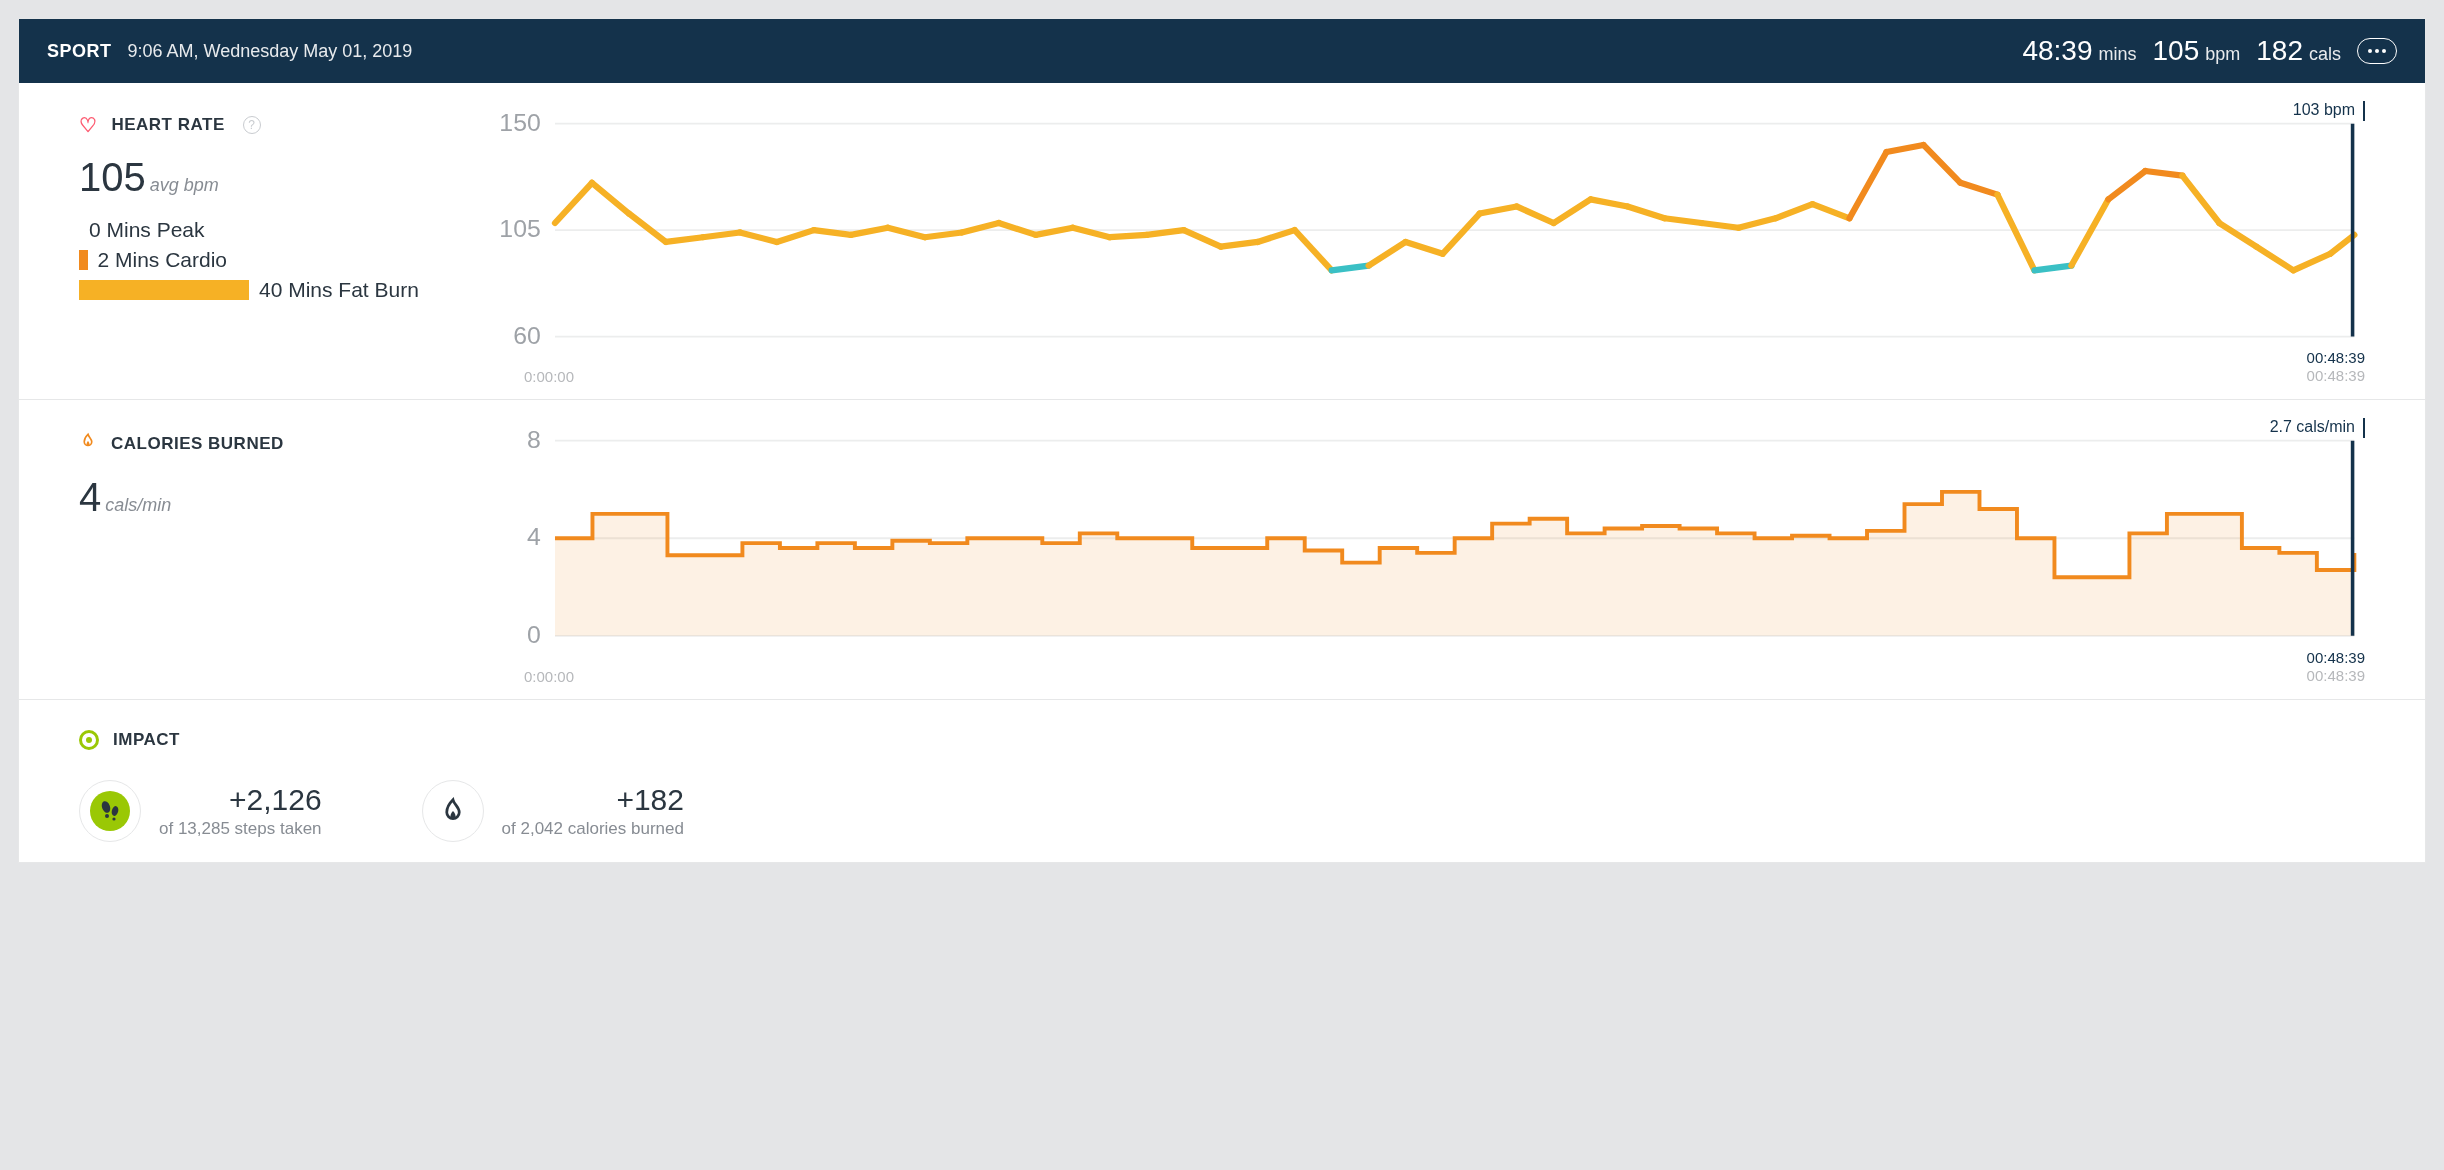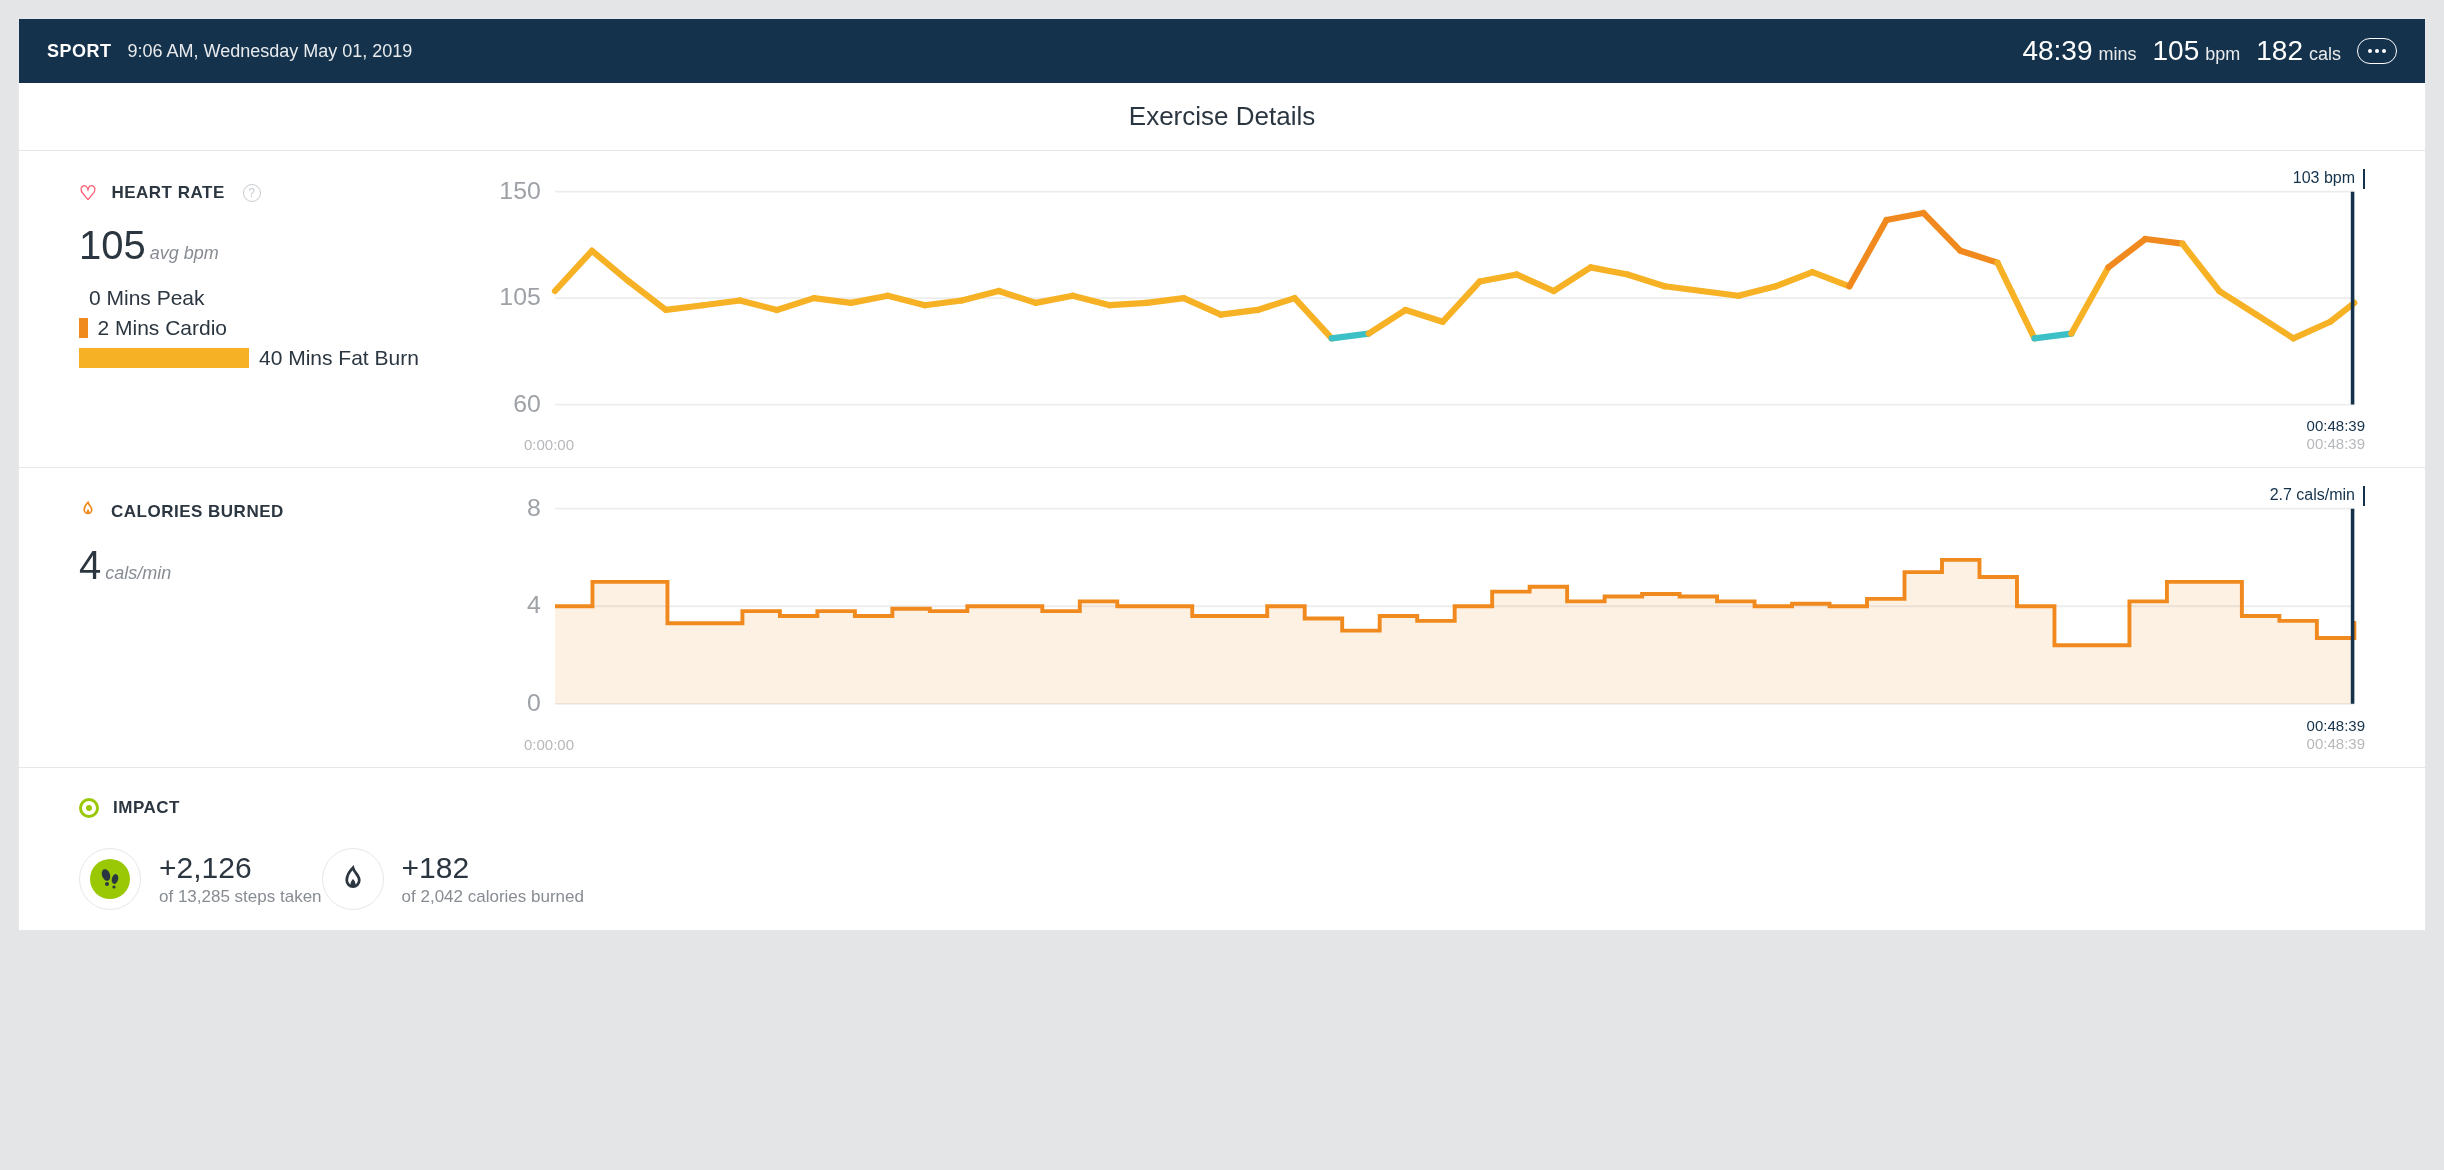--- a/index.html
+++ b/index.html
@@ -83,21 +83,21 @@
   .chart-topright { position: absolute; right: 0; top: -12px; font-size: 16px; color: var(--dark-blue); border-right: 2px solid var(--dark-blue); padding-right: 8px; padding-bottom: 2px;}
   .chart-bottomright { position: absolute; right: 0; bottom: -6px; text-align: right; font-size: 15px; line-height: 1.2; }
   .chart-bottomright .t1 { color: var(--dark-blue); }
   .chart-bottomright .t2 { color: #b6b8bb; }
   .chart-bottomleft { position: absolute; left: 40px; bottom: -6px; font-size: 15px; color: #b6b8bb; }
   svg.chart { display: block; width: 100%; height: auto; }
   .y-tick text { fill: #9ea2a7; font-size: 14px; }
   .y-tick line { stroke: #eceded; stroke-width: 1; }
 
   
-  .impact-row { display: flex; margin-top: 30px; }
+  .impact-row { display: flex; gap: 100px; margin-top: 30px; text-align: right; }
   .impact-item { display: flex; align-items: center; gap: 18px; }
   .impact-icon {
     width: 62px; height: 62px; border-radius: 50%; border: 1px solid #e6e7e8;
     display: flex; align-items: center; justify-content: center; background: #fff;
   }
   .impact-icon .inner { width: 40px; height: 40px; border-radius: 50%; background: var(--green); display: flex; align-items:center; justify-content:center; }
   .impact-text .v { font-size: 30px; font-weight: 300; color: var(--text-dark); }
   .impact-text .s { font-size: 17px; color: var(--text-gray); margin-top: 2px; }
 
   .icon-heart { color: var(--red-pink); font-size: 20px; }
@@ -126,21 +126,20 @@
       <span class="val">182</span>
       <span class="unit">cals</span>
     </span>
     <span class="more-btn">
         <span></span>
         <span></span>
         <span></span>
       </span>
   </div>
 
-  <div class="title">Exercise Details</div>
 
   <div class="section">
     <div>
       <div class="sec-title">
         <span class="icon-heart">♡</span>
         <span>HEART RATE</span>
         <span class="q">?</span>
       </div>
       <div class="bignum">
         <span>105</span><span class="u">avg bpm</span>

